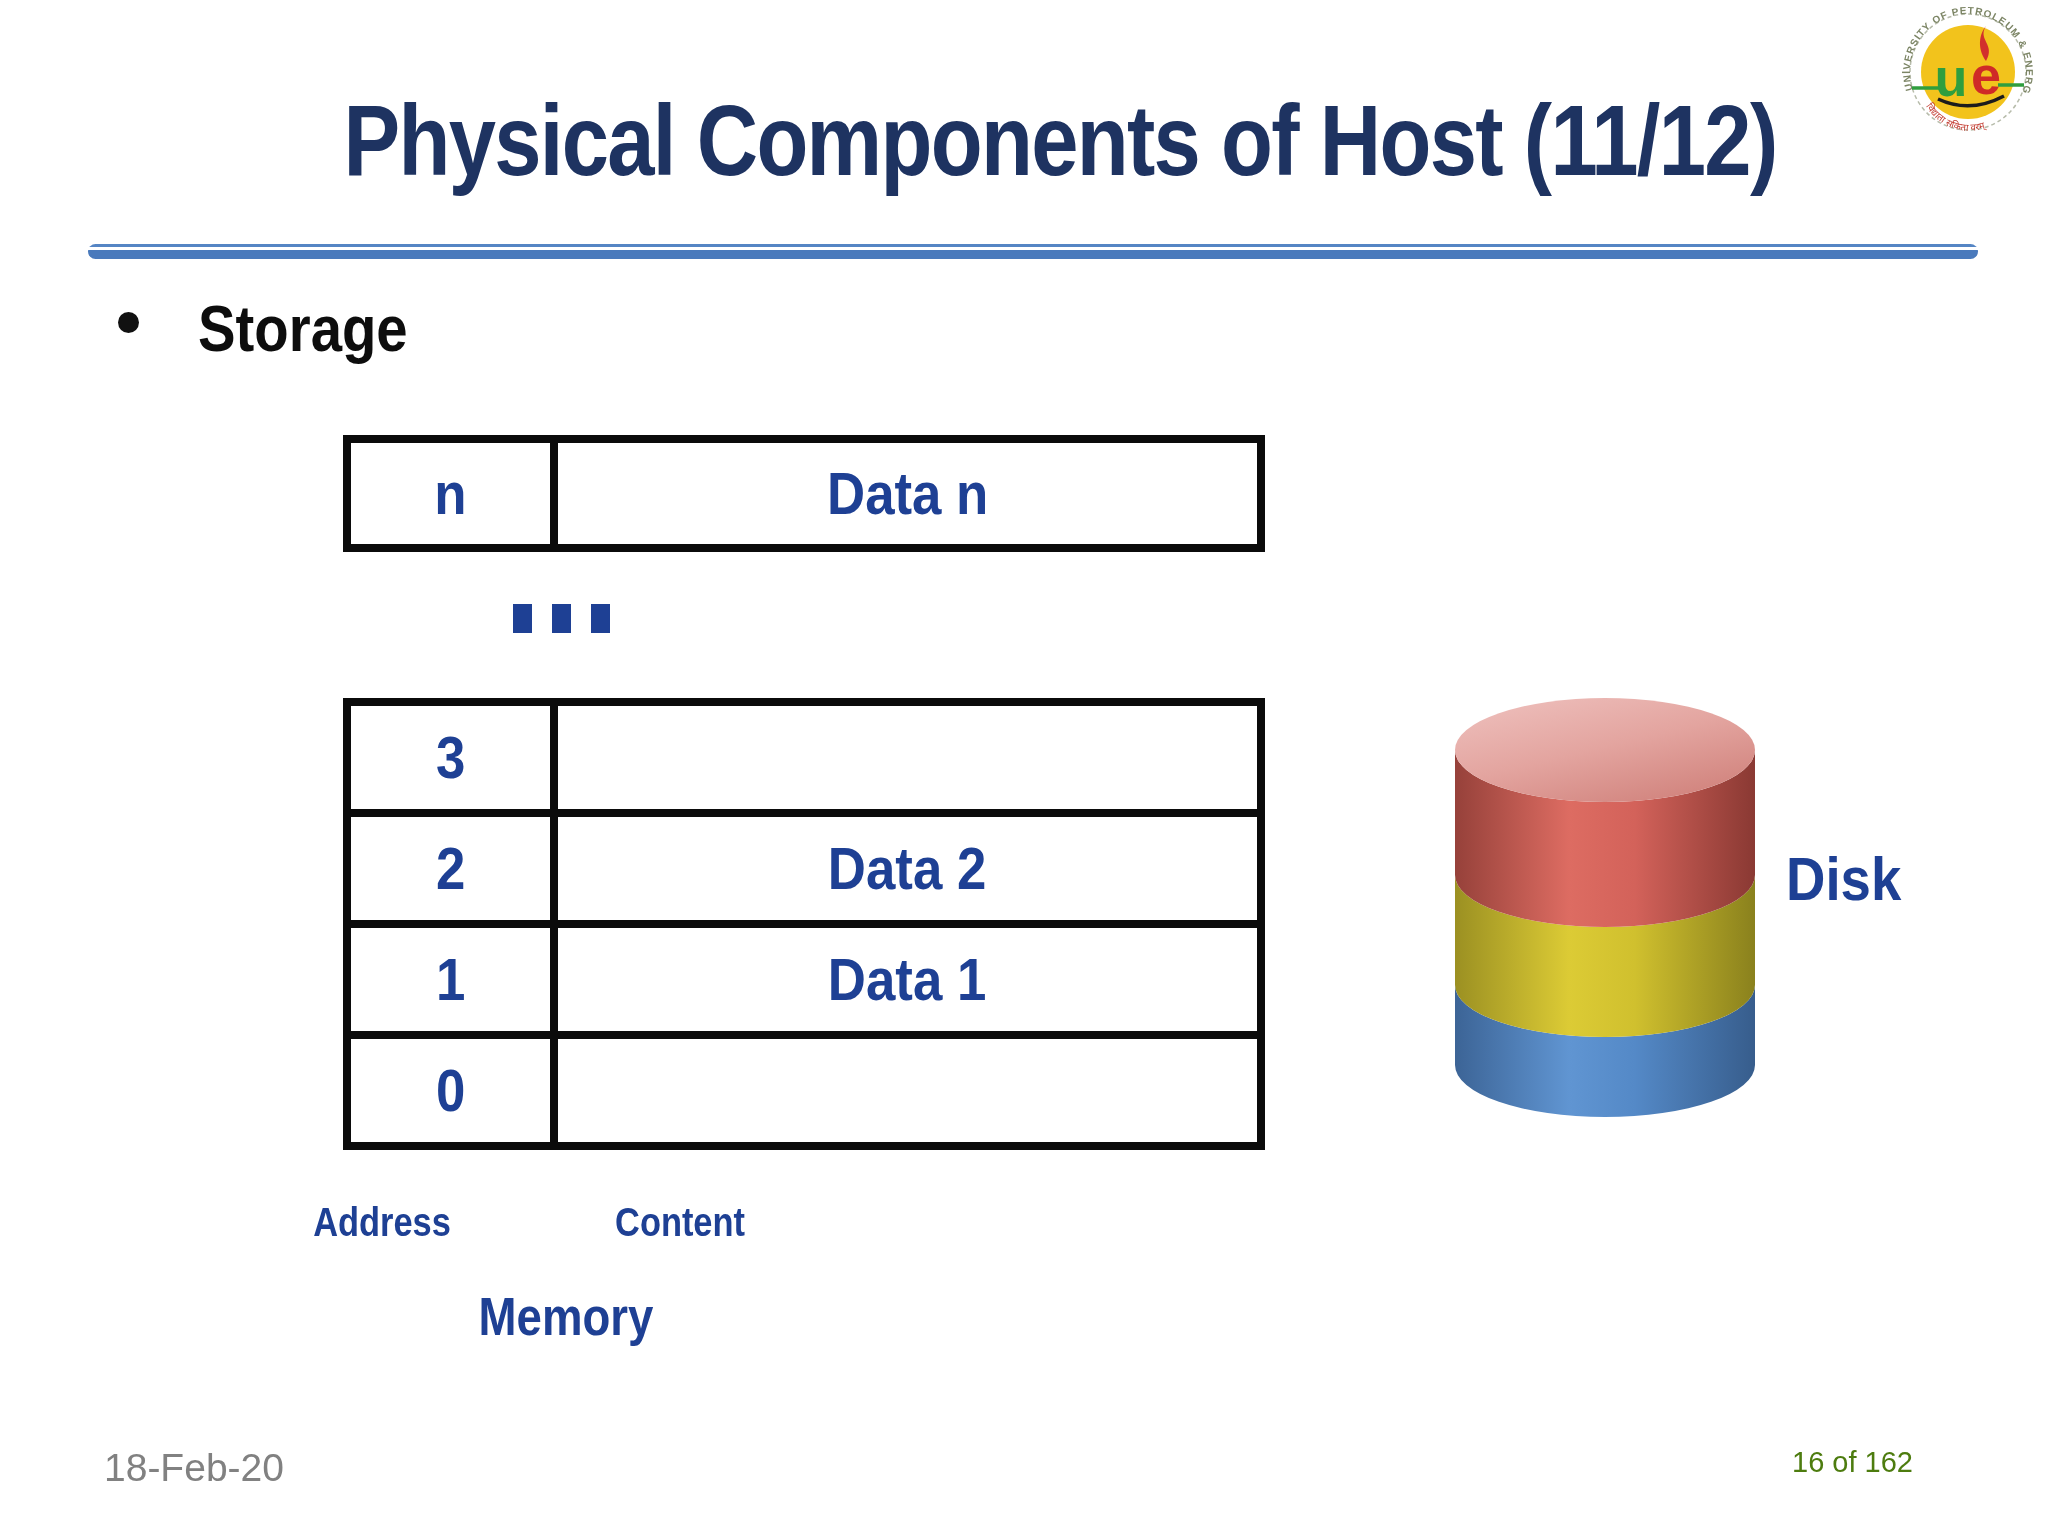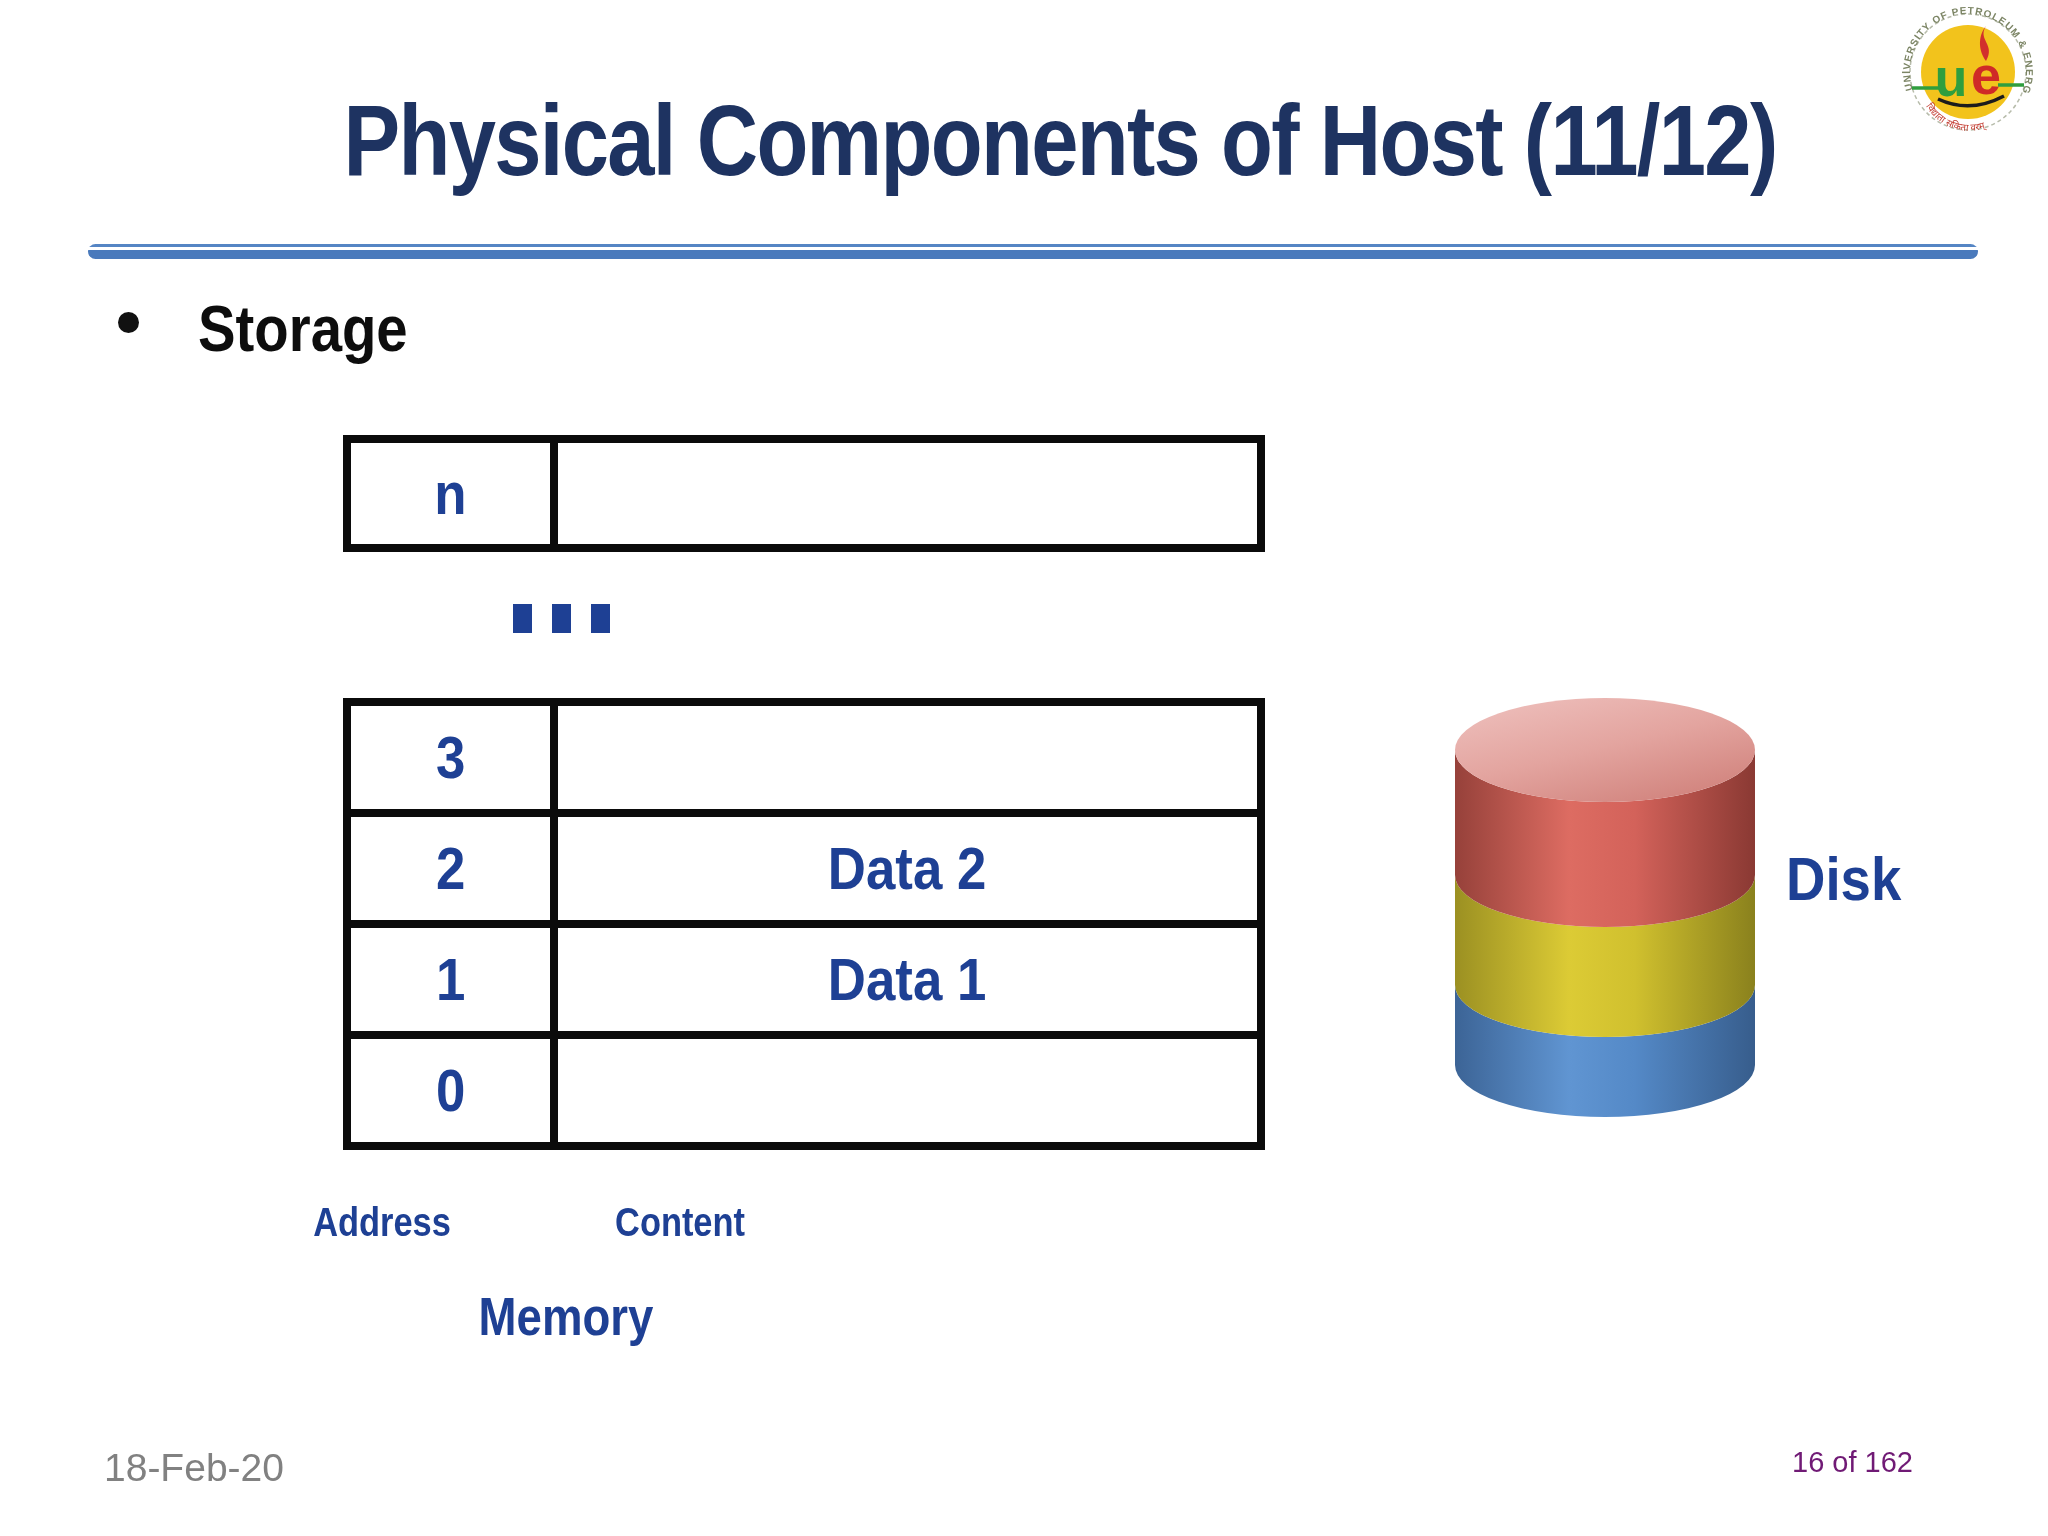--- a/index.html
+++ b/index.html
@@ -48,21 +48,21 @@
   .lbl.addr-lbl{left:382px;top:1200px;}   .lbl.addr-lbl .t{font-size:40px;}
   .lbl.cont-lbl{left:680px;top:1200px;text-align:center;}   .lbl.cont-lbl .t{font-size:40px;}
   .lbl.mem-lbl{left:566px;top:1286px;}    .lbl.mem-lbl .t{font-size:53px;}
   .disk-lbl{position:absolute;left:1786px;top:843px;}
   .disk-lbl .t{display:inline-block;transform:scaleX(0.88);transform-origin:0 50%;
     font-size:62px;font-weight:bold;color:#1e4094;white-space:nowrap;}
   
   .cyl{position:absolute;left:1450px;top:698px;}
   
   .footer-date{position:absolute;left:104px;top:1446px;font-size:39px;color:#818181;}
-  .footer-page{position:absolute;left:1792px;top:1446px;font-size:29px;color:#701a75;white-space:nowrap;}
+  .footer-page{position:absolute;left:1792px;top:1446px;font-size:29px;color:#4d7c0f;white-space:nowrap;}
   
   .logo{position:absolute;left:1882px;top:0px;}
 </style>
 </head>
 <body>
 
 <div class="slide">
 
   <div class="title-wrap">
     <span class="t">Physical Components of Host (11/12)</span>
@@ -71,20 +71,23 @@
 
   <div class="bullet-dot"></div>
   <div class="bullet-text">
     <span class="t">Storage</span>
   </div>
 
   <div class="memtable top">
     <div class="mrow">
       <div class="cell addr">
         <span class="t">n</span>
+      </div>
+      <div class="cell cont">
+        <span class="t">Data n</span>
       </div>
     </div>
   </div>
 
   <div class="dots">
     <span></span>
     <span></span>
     <span></span>
   </div>
 

